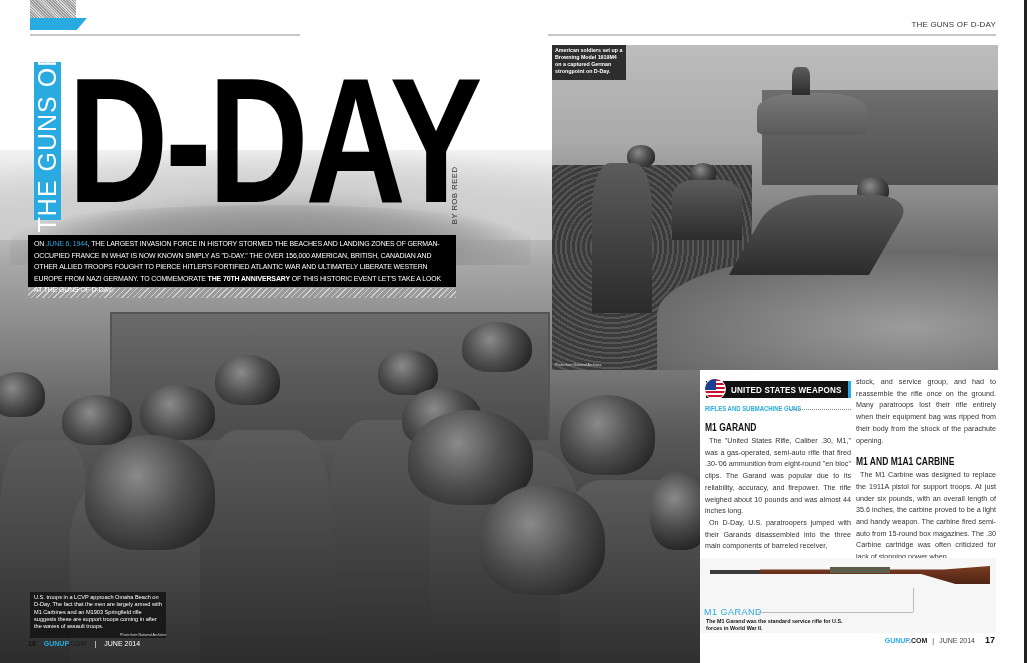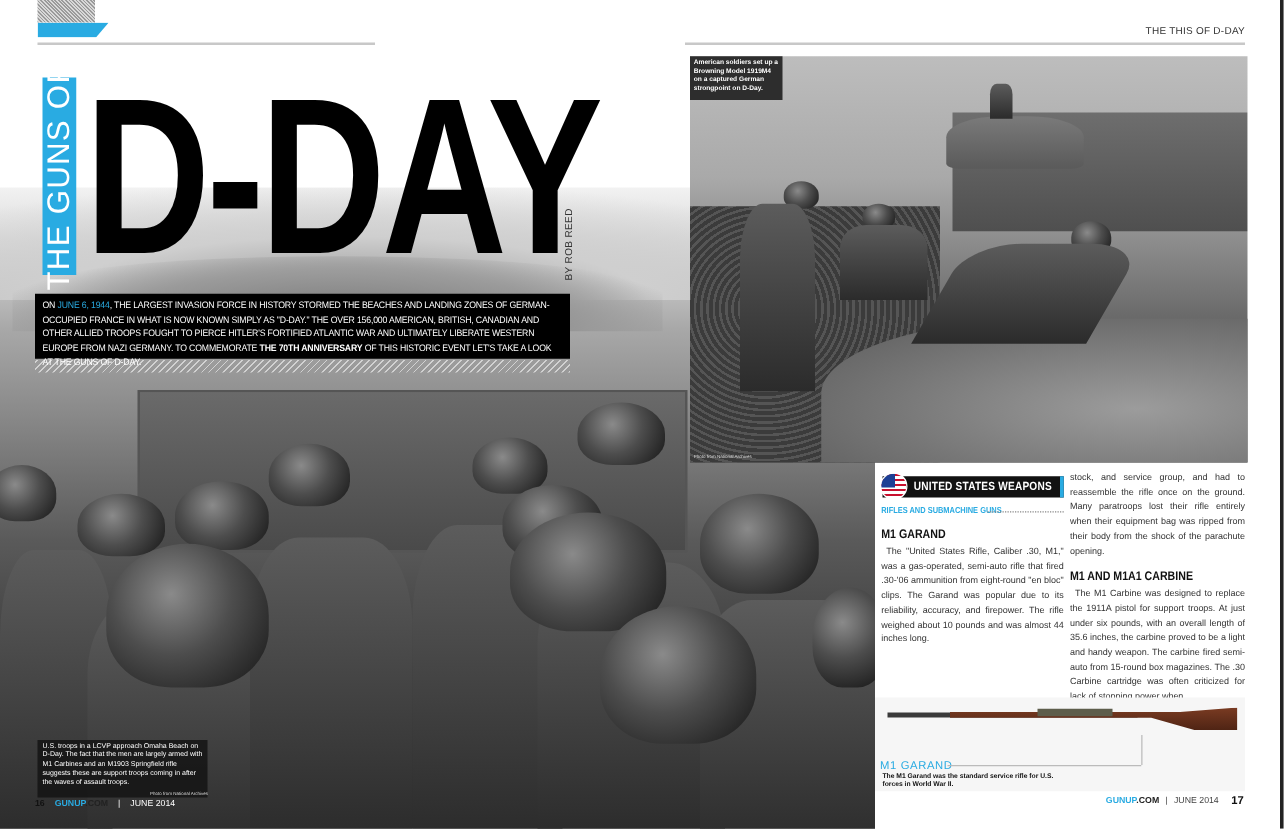--- a/index.html
+++ b/index.html
@@ -162,21 +162,21 @@
 
   <div class="caption-left">U.S. troops in a LCVP approach Omaha Beach on D-Day. The fact that the men are largely armed with M1 Carbines and an M1903 Springfield rifle suggests these are support troops coming in after the waves of assault troops.</div>
   <div class="credit-left">Photo from National Archives</div>
   <div class="folio-left">
     <span class="num">16</span>
     <span><span class="brand-blue">GUNUP</span><span class="brand-dark">.COM</span></span>
     <span>|</span>
     <span>JUNE 2014</span>
   </div>
 
-  <div class="running-head">THE THIS OF D-DAY</div>
+  <div class="running-head">THE GUNS OF D-DAY</div>
   <div class="header-rule-right"></div>
 
   <div class="right-photo">
     <div class="bunker-top"></div>
     <div class="bunker-dome"></div>
     <div class="rocks"></div>
     <div class="bunker-ring"></div>
     <div class="helmet" style="left:75px;top:100px;width:28px;height:22px;"></div>
     <div class="soldier-body" style="left:40px;top:118px;width:60px;height:150px;"></div>
     <div class="helmet" style="left:138px;top:118px;width:26px;height:20px;"></div>
@@ -193,20 +193,21 @@
   <div class="flag-icon">
       <div class="canton"></div>
     </div>
   <div class="usw-label">UNITED STATES WEAPONS</div>
   <div class="subhead">RIFLES AND SUBMACHINE GUNS</div>
   <div class="subhead-dots"></div>
 
   <div class="col col1">
     <h3>M1 GARAND</h3>
     <p>The "United States Rifle, Caliber .30, M1," was a gas-operated, semi-auto rifle that fired .30-'06 ammunition from eight-round "en bloc" clips. The Garand was popular due to its reliability, accuracy, and firepower. The rifle weighed about 10 pounds and was almost 44 inches long.</p>
+    <p>On D-Day, U.S. paratroopers jumped with their Garands disassembled into the three main components of barreled receiver,</p>
   </div>
 
   <div class="col col2">
     <p style="text-indent:0">stock, and service group, and had to reassemble the rifle once on the ground. Many paratroops lost their rifle entirely when their equipment bag was ripped from their body from the shock of the parachute opening.</p>
     <h3>M1 AND M1A1 CARBINE</h3>
     <p>The M1 Carbine was designed to replace the 1911A pistol for support troops. At just under six pounds, with an overall length of 35.6 inches, the carbine proved to be a light and handy weapon. The carbine fired semi-auto from 15-round box magazines. The .30 Carbine cartridge was often criticized for lack of stopping power when</p>
   </div>
 
   <div class="rifle-panel">
     <div class="rifle-barrel"></div>

